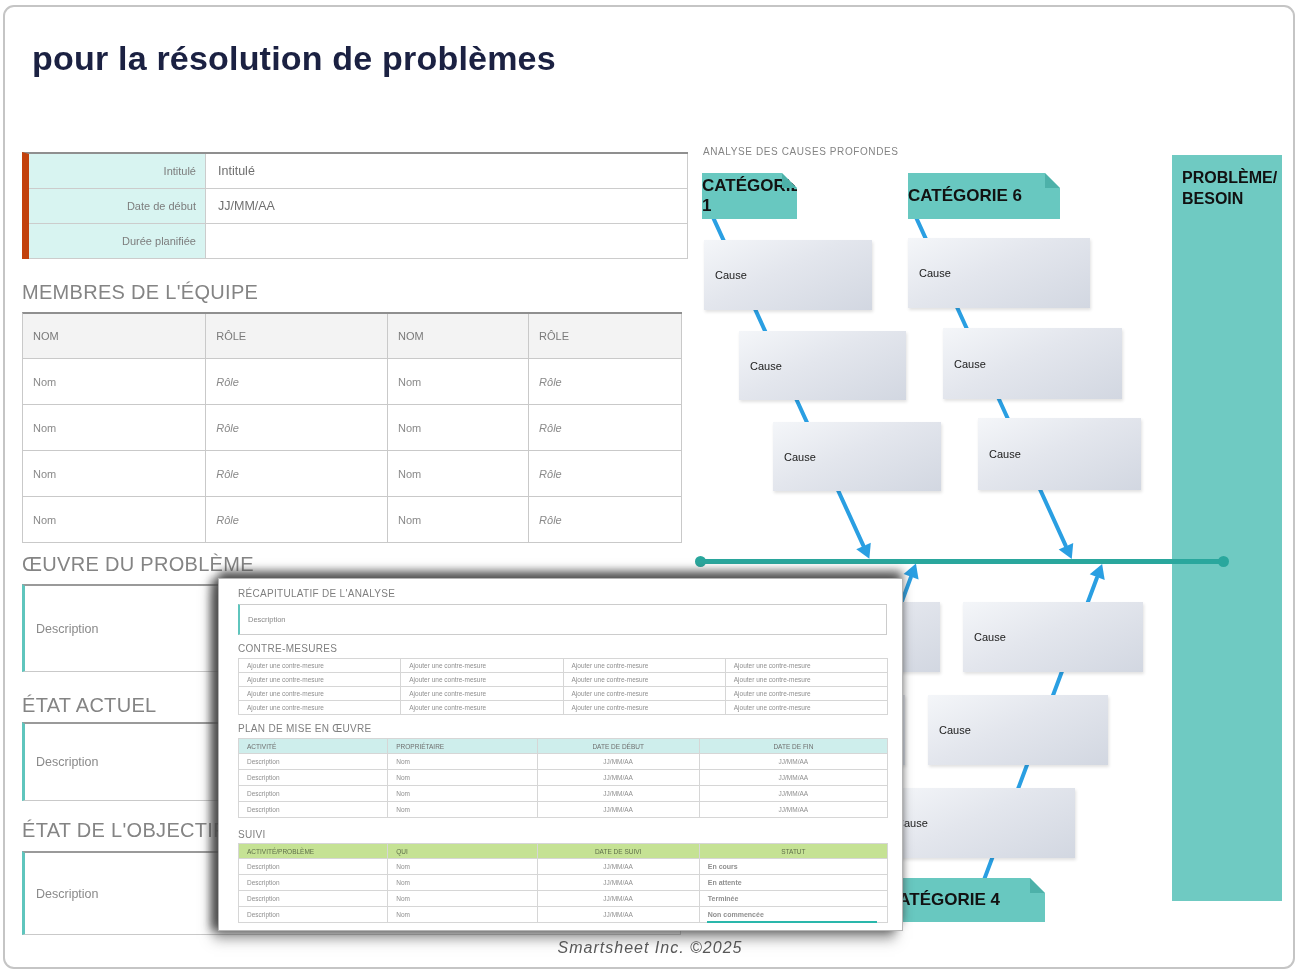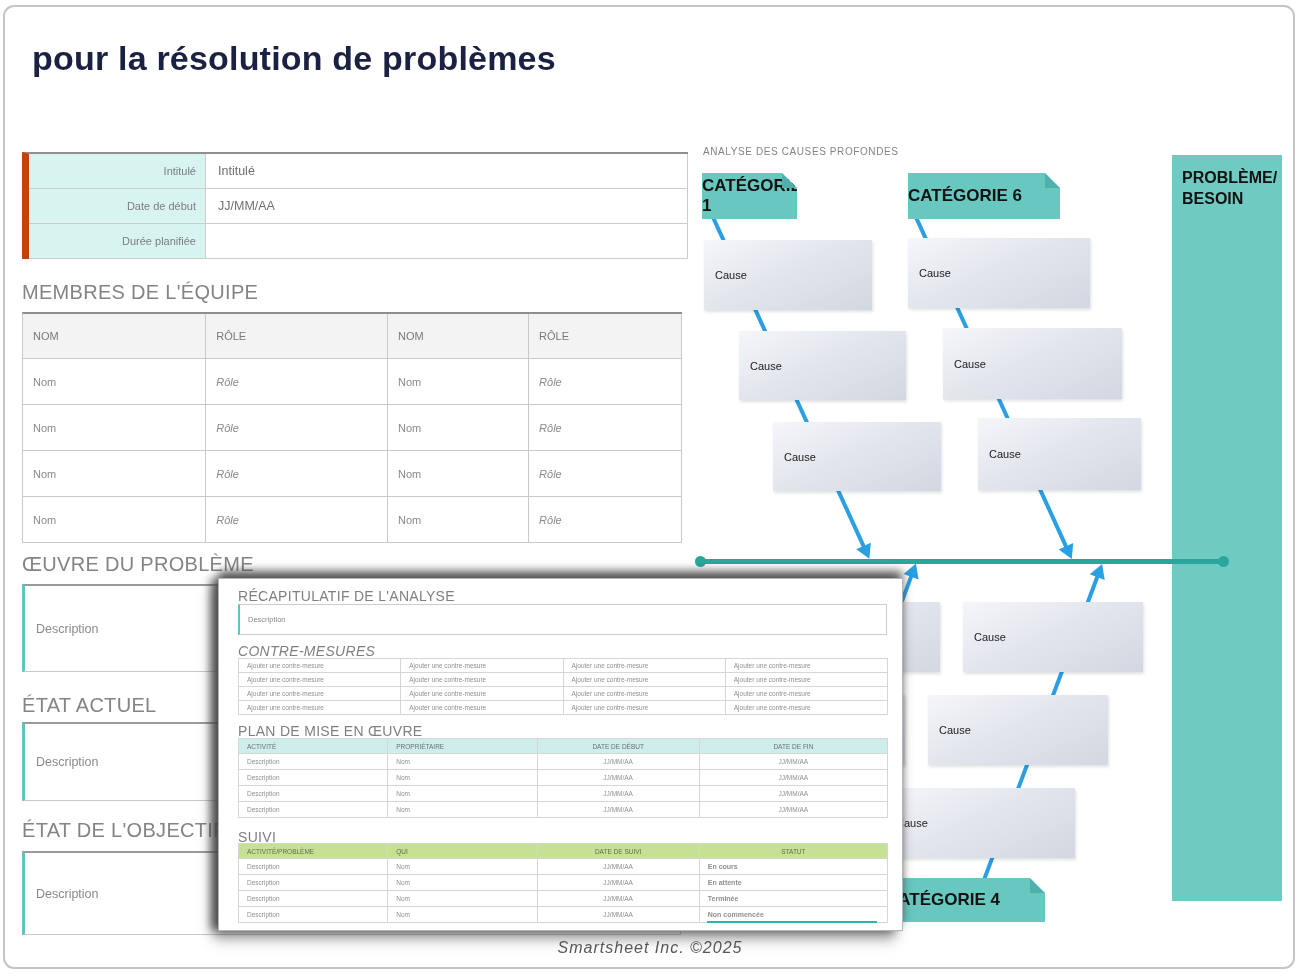--- a/index.html
+++ b/index.html
@@ -60,21 +60,21 @@
   .sidebar{position:absolute;left:1172px;top:155px;width:110px;height:746px;background:#6fcac2;z-index:0;
            box-sizing:border-box;padding:12px 10px;color:#111111;}
   .sidebar-title{font-weight:bold;font-size:16px;line-height:21px;}
   .sidebar-body{margin-top:14px;font-size:10.5px;line-height:15px;letter-spacing:-0.2px;}
 
   
   .overlay{position:absolute;left:218px;top:578px;width:685px;height:353px;background:#ffffff;
            border:1px solid #b5b5b5;box-sizing:border-box;z-index:10;
            box-shadow:0 -8px 9px -1px rgba(68,68,68,0.85), -8px 0 9px -1px rgba(68,68,68,0.85),
                       -6px 10px 12px -2px rgba(68,68,68,0.5);}
-  .ov-h{position:absolute;left:19px;color:#7f7f7f;font-size:14px;letter-spacing:0.3px;white-space:nowrap;}
+  .ov-h{position:absolute;left:19px;color:#7f7f7f;font-size:10px;letter-spacing:0.3px;white-space:nowrap;}
   .ov-desc{position:absolute;left:19px;top:25px;width:649px;height:31px;border:1px solid #cccccc;
            border-left:2px solid #5fc5bd;box-sizing:border-box;display:flex;align-items:center;
            padding-left:8px;font-size:7.5px;color:#8a8a8a;}
   .mini{position:absolute;left:19px;width:649px;border-left:1px solid #d6d6d6;border-top:1px solid #d6d6d6;}
   .mini .mrow{display:flex;}
   .mini .mrow>div{border-right:1px solid #d6d6d6;border-bottom:1px solid #d6d6d6;box-sizing:border-box;
                   display:flex;align-items:center;padding-left:8px;font-size:6.5px;color:#8f8f8f;}
   .cm .mrow>div{width:25%;height:14px;}
   .pt-c1{width:23%;} .pt-c2{width:23%;} .pt-c3{width:25%;justify-content:center;padding-left:0!important;}
   .pt-c4{width:29%;justify-content:center;padding-left:0!important;}
@@ -193,21 +193,21 @@
     <div class="sidebar-title">
       <div>PROBLÈME/</div>
       <div>BESOIN</div>
     </div>
   </div>
 
   <div class="overlay">
     <div class="ov-h" style="top:9px;">RÉCAPITULATIF DE L'ANALYSE</div>
     <div class="ov-desc">Description</div>
 
-    <div class="ov-h" style="top:64px;font-style:italic;">CONTRE-MESURES</div>
+    <div class="ov-h" style="top:64px;">CONTRE-MESURES</div>
     <div class="mini cm" style="top:79px;">
       <div class="mrow">
         <div>Ajouter une contre-mesure</div>
         <div>Ajouter une contre-mesure</div>
         <div>Ajouter une contre-mesure</div>
         <div>Ajouter une contre-mesure</div>
       </div>
       <div class="mrow">
         <div>Ajouter une contre-mesure</div>
         <div>Ajouter une contre-mesure</div>

